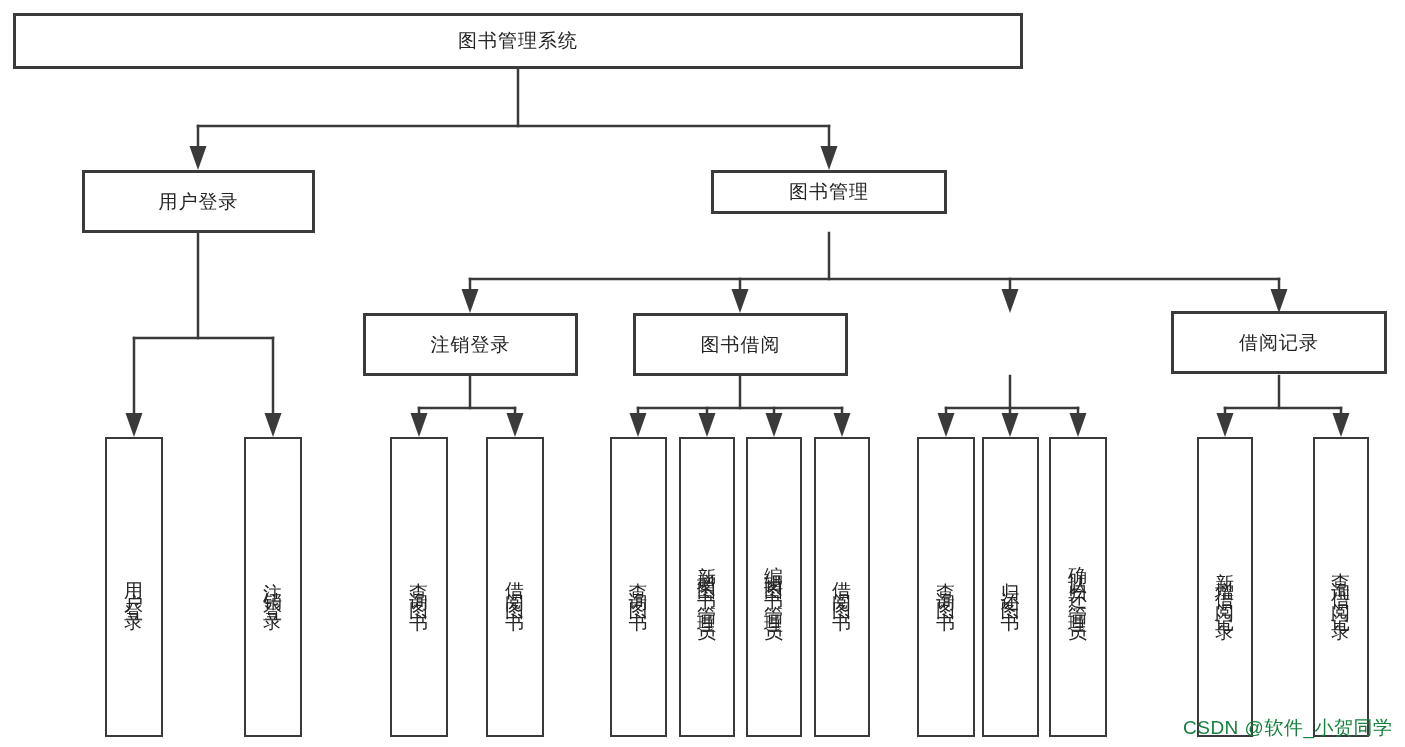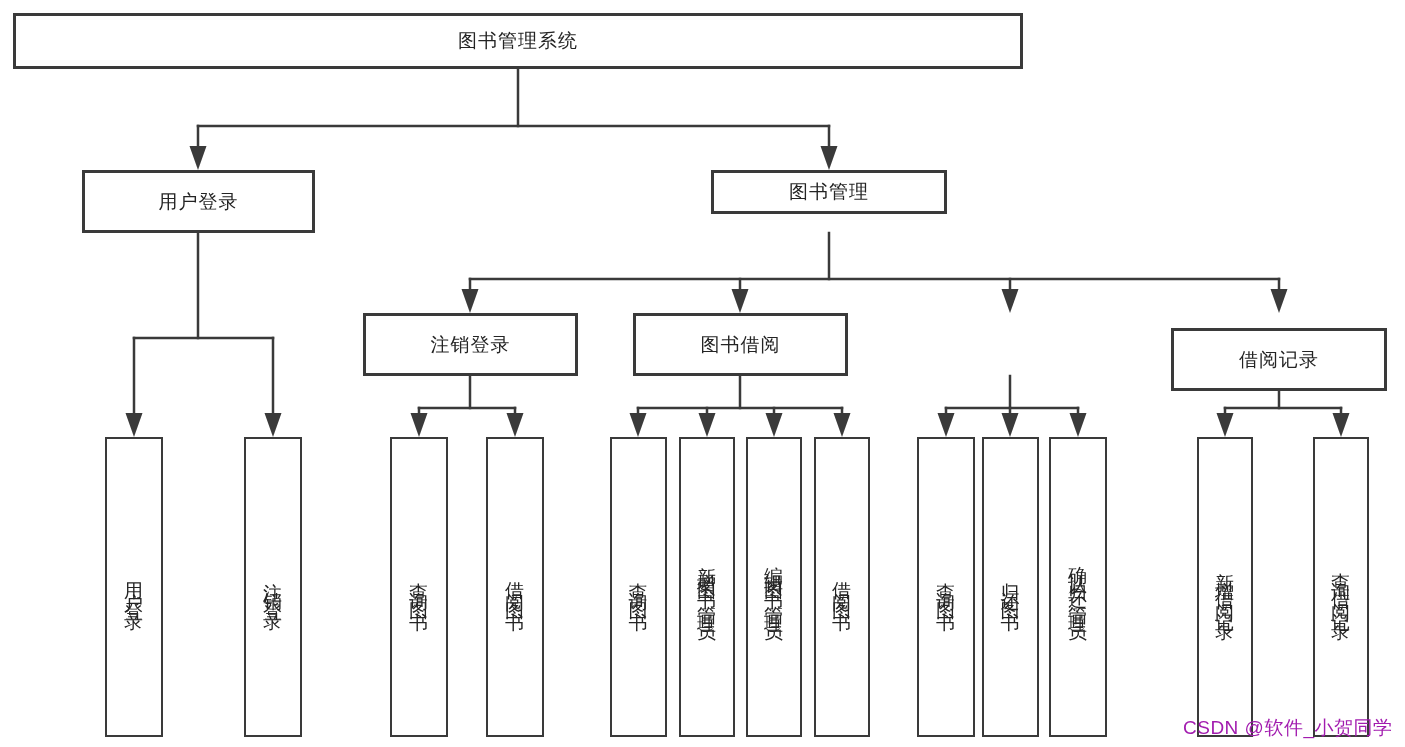--- a/index.html
+++ b/index.html
@@ -14,21 +14,21 @@
   }
   .hbox{font-size:19px;letter-spacing:1px;}
   .leaf{border-width:2.5px;}
   .vtext{
     writing-mode:vertical-rl;text-orientation:mixed;
     font-size:19px;letter-spacing:10px;line-height:1;
   }
   .vtext.tight{letter-spacing:8px;}
   .watermark{
     position:absolute;left:1183px;top:715px;z-index:6;
-    font-size:19px;color:#a21caf;letter-spacing:0.5px;white-space:nowrap;
+    font-size:19px;color:#15803d;letter-spacing:0.5px;white-space:nowrap;
   }
 </style>
 </head>
 <body>
 
 <div class="canvas">
 
   <svg class="connectors" width="1405" height="747" viewBox="0 0 1405 747">
     <g stroke="#3a3a3a" stroke-width="2.5" fill="none" stroke-linecap="square">
 
@@ -105,21 +105,21 @@
   <div class="box hbox" style="left:711px;top:170px;width:236px;height:44px;">
     <span>图书管理</span>
   </div>
 
   <div class="box hbox" style="left:363px;top:313px;width:215px;height:63px;">
     <span>注销登录</span>
   </div>
   <div class="box hbox" style="left:633px;top:313px;width:215px;height:63px;">
     <span>图书借阅</span>
   </div>
-  <div class="box hbox" style="left:1171px;top:328px;width:216px;height:63px;">
+  <div class="box hbox" style="left:1171px;top:311px;width:216px;height:63px;">
     <span>借阅记录</span>
   </div>
 
   <div class="box leaf" style="left:105px;top:437px;width:58px;height:300px;">
     <span class="vtext">用户登录</span>
   </div>
   <div class="box leaf" style="left:244px;top:437px;width:58px;height:300px;">
     <span class="vtext">注销登录</span>
   </div>
 

